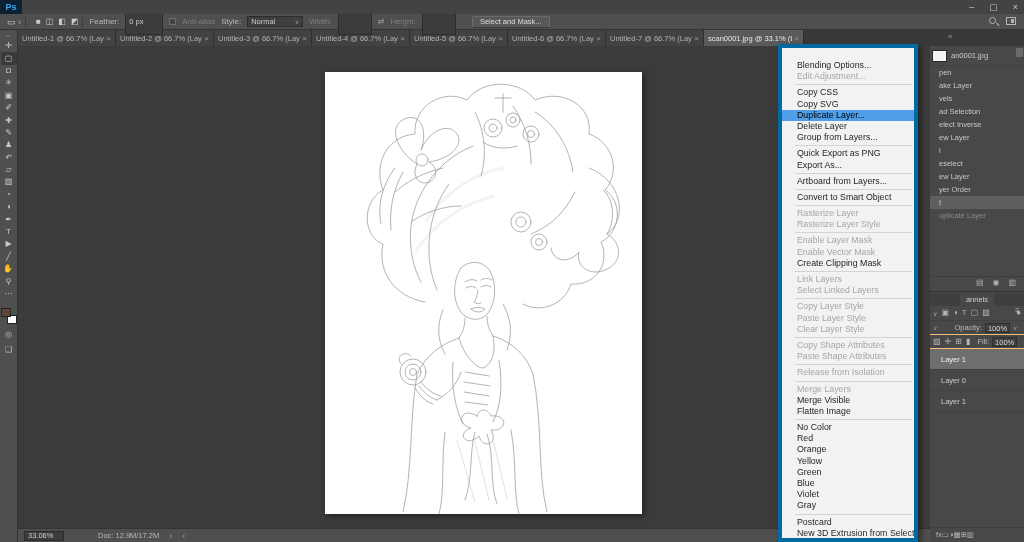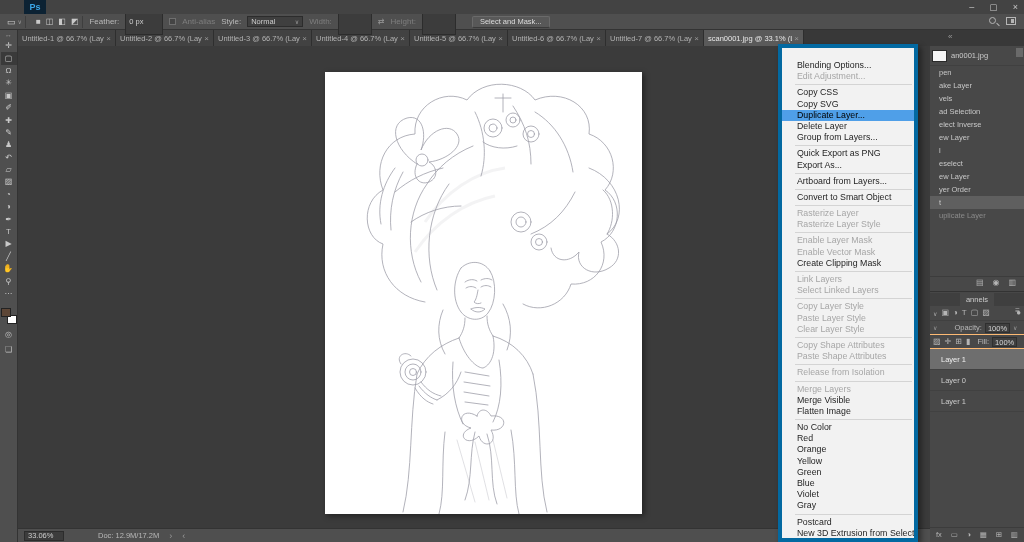--- a/index.html
+++ b/index.html
@@ -1,20 +1,20 @@
 <!DOCTYPE html>
 <html><head>
 <meta charset="utf-8">
 <style>
   * { margin:0; padding:0; box-sizing:border-box; }
   html,body { width:1024px; height:542px; overflow:hidden; }
   body { position:relative; background:#3b3b3b; font-family:"Liberation Sans",sans-serif; -webkit-user-select:none; user-select:none; }
 
   
-  .titlebar { position:absolute; left:0; top:0; width:1024px; height:14px; background:#434343; display:flex; align-items:flex-end; z-index:10;padding-left:24px; }
+  .titlebar { position:absolute; left:0; top:0; width:1024px; height:14px; background:#434343; display:flex; align-items:flex-end; z-index:10; }
   .ps-logo { width:22px; height:14px; background:#0c2233; color:#3aa7e8; font-size:9px; font-weight:bold; display:flex; align-items:center; justify-content:center; }
   .menus { display:flex; gap:13px; margin-left:10px; }
   .menus span { font-size:9px; color:#cfcfcf; cursor:default; }
   .win-controls { position:absolute; right:6px; top:0; height:14px; display:flex; gap:15px; align-items:center; }
   .win-controls span { font-size:9px; color:#c8c8c8; }
 
   
   .optionsbar { position:absolute; left:0; top:14px; width:1024px; height:16px; background:#4f4f4f; border-bottom:1px solid #333; display:flex; align-items:center; gap:6px; padding-left:4px; z-index:9; }
   .opt-label { font-size:8px; color:#b9b9b9; }
   .opt-label.dim { color:#7e7e7e; }
@@ -78,21 +78,21 @@
   .panel-menu { margin-left:auto; margin-right:4px; font-size:8px; color:#b5b5b5; }
   .filter-row { height:15px; display:flex; align-items:center; gap:4px; padding:0 3px; border-bottom:1px solid #404040; }
   .filter-row .dd { font-size:6px; color:#aaa; }
   .opacity-row,.lock-row { height:14px; display:flex; align-items:center; gap:3px; padding:0 3px; border-bottom:1px solid #fdba74; }
   .mini-label { font-size:7.5px; color:#b9b9b9; }
   .mini-value { font-size:7.5px; color:#d6d6d6; background:#3f3f3f; border:1px solid #2f2f2f; padding:0 2px; height:10px; line-height:9px; }
   .layer-row { height:21px; display:flex; align-items:center; padding-left:11px; border-bottom:1px solid #414141; }
   .layer-name { font-size:7.5px; color:#cccccc; }
   .layer-row.selected { background:#6e6e6e; }
   .layer-row.selected .layer-name { color:#f0f0f0; }
-  .layers-footer { position:absolute; left:0; bottom:1px; width:94px; height:14px; border-top:1px solid #3c3c3c; display:flex; align-items:center; justify-content:space-between; padding:0 6px; }
+  .layers-footer { position:absolute; left:0; bottom:1px; width:94px; height:14px; border-top:1px solid #3c3c3c; display:flex; align-items:center; padding:0 6px; }
   .layers-footer .picon { font-size:7.5px; }
 
   
   .statusbar { position:absolute; left:18px; top:528px; width:1006px; height:14px; background:#4f4f4f; border-top:1px solid #333; display:flex; align-items:center; gap:10px; padding-left:6px; z-index:6; }
   .zoom-box { background:#3c3c3c; border:1px solid #2c2c2c; height:10px; min-width:40px; font-size:7.5px; color:#cccccc; display:flex; align-items:center; padding:0 3px; }
   .doc-info { font-size:7.5px; color:#b9b9b9; margin-left:24px; }
   .status-arrow { font-size:9px; color:#999; }
 
   
   .context-menu { position:absolute; left:778px; top:44px; width:140px; height:498px; background:#f2f2f2; border:4px solid #0369a1; box-shadow:3px 3px 6px rgba(0,0,0,.45); z-index:50; overflow:hidden; padding-top:12px; }

